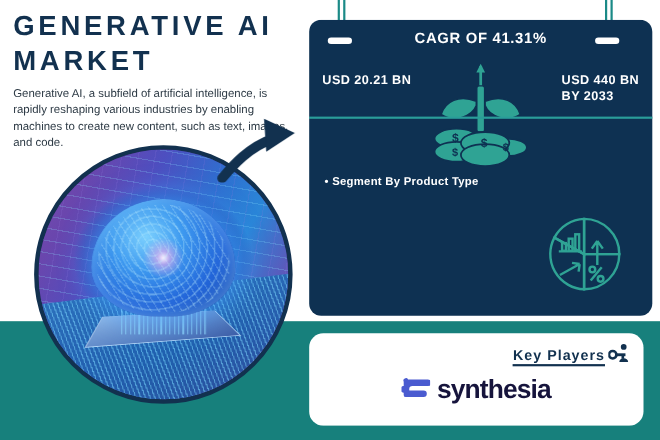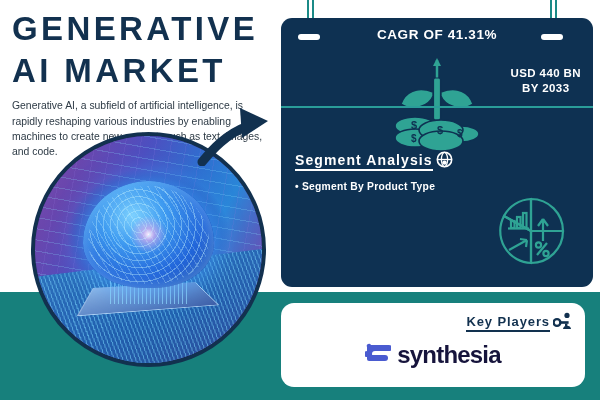--- a/index.html
+++ b/index.html
@@ -32,21 +32,21 @@
   }
 
   
   .left-col {
     position: absolute;
     left: 12px;
     top: 8px;
     width: 262px;
   }
   .title {
-    font-size: 33px;
+    font-size: 25px;
     font-weight: 700;
     letter-spacing: 3.4px;
     line-height: 1.28;
     color: #12314f;
     text-transform: uppercase;
     margin: 0 0 6px 0;
   }
   .intro {
     font-size: 10.4px;
     line-height: 1.45;
@@ -212,21 +212,21 @@
   }
   .stat-right {
     position: absolute;
     right: 12px;
     top: 48px;
     color: #ffffff;
     font-size: 11.5px;
     font-weight: 700;
     line-height: 1.34;
     letter-spacing: 0.4px;
-    text-align: center;
+    text-align: left;
   }
   .plant-art {
     position: absolute;
     left: 50%;
     top: 28px;
     transform: translateX(-50%);
     width: 132px;
     height: 108px;
   }
 
@@ -392,39 +392,29 @@
           <text x="66" y="88" font-size="11" font-family="Liberation Sans, sans-serif" fill="#0e3152" stroke="none" font-weight="700">$</text>
           <text x="86" y="91" font-size="10" font-family="Liberation Sans, sans-serif" fill="#0e3152" stroke="none" font-weight="700">$</text>
           <text x="40" y="96" font-size="10" font-family="Liberation Sans, sans-serif" fill="#0e3152" stroke="none" font-weight="700">$</text>
         </g>
       </svg>
     </div>
 
     <div class="divider"></div>
 
     <div class="stat-left">
+      <div>USD 20.21 BN</div>
     </div>
 
     <div class="stat-right">
       <div>USD 440 BN</div>
       <div>BY 2033</div>
     </div>
 
     <div class="seg-wrap">
-      <div class="seg-head">
-        <span class="seg-title">Segment Analysis</span>
-        <span class="globe-icon">
-          <svg width="17" height="17" viewBox="0 0 17 17">
-            <circle cx="8.5" cy="8.5" r="7.2" fill="none" stroke="#ffffff" stroke-width="1.6"></circle>
-            <ellipse cx="8.5" cy="8.5" rx="3.1" ry="7.2" fill="none" stroke="#ffffff" stroke-width="1.3"></ellipse>
-            <line x1="1.3" y1="8.5" x2="15.7" y2="8.5" stroke="#ffffff" stroke-width="1.3"></line>
-            <circle cx="8.5" cy="11.6" r="2.2" fill="#ffffff"></circle>
-          </svg>
-        </span>
-      </div>
       <div class="seg-bullet">• Segment By Product Type</div>
 
       <div class="pie-icon">
         <svg width="76" height="76" viewBox="0 0 76 76">
           <g stroke="#2fa394" stroke-width="2.2" fill="none">
             <path d="M38 38 L38 6 A32 32 0 0 1 70 38 Z"></path>
             <path d="M38 38 L70 38 A32 32 0 0 1 38 70 Z"></path>
             <path d="M38 38 L38 70 A32 32 0 0 1 11 23 Z"></path>
             <path d="M38 38 L11 23 A32 32 0 0 1 38 6 Z"></path>
             <rect x="18" y="28" width="3.5" height="7"></rect>

